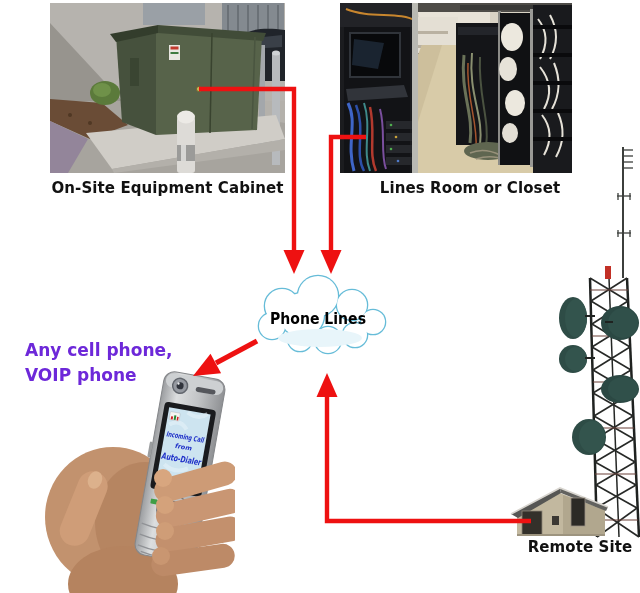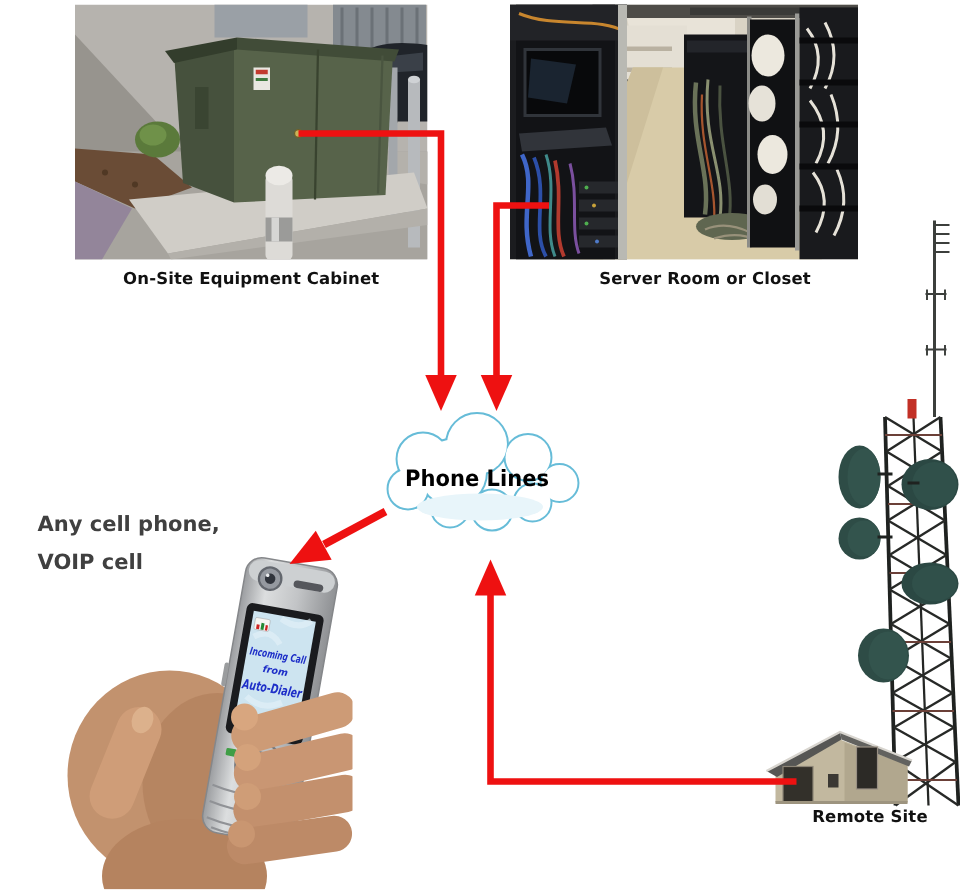--- a/index.html
+++ b/index.html
@@ -1,25 +1,25 @@
 <!DOCTYPE html>
 <html style="--arrow: #ee1111; --cloud-outline: #66bcd8; --caption: #111111; --phone-screen-text: #1e2fc8;"><head>
 <meta charset="utf-8">
 <style>
   html,body{margin:0;padding:0;background:#fff;}
   .page{position:relative;width:640px;height:593px;background:#fff;overflow:hidden;
         font-family:"DejaVu Sans","Liberation Sans",sans-serif;}
   .photo{position:absolute;}
   .caption{position:absolute;font-weight:bold;color:var(--caption,#111);
-           text-align:center;font-size:11px;letter-spacing:0.1px;white-space:nowrap;}
+           text-align:center;font-size:15px;letter-spacing:0.1px;white-space:nowrap;}
   #cap-cabinet{left:40px;top:179px;width:255px;}
   #cap-server{left:350px;top:179px;width:240px;}
   #cap-remote{left:505px;top:538px;width:150px;}
-  .phone-label{position:absolute;left:25px;top:338px;font-size:14px;line-height:25px;
-               font-weight:bold;color:#404040;}
+  .phone-label{position:absolute;left:25px;top:338px;font-size:17px;line-height:25px;
+               font-weight:bold;color:#6d28d9;}
   #cloud-box{position:absolute;left:240px;top:272px;z-index:10;}
   #arrow-layer{position:absolute;left:0;top:0;z-index:40;pointer-events:none;}
   .al{fill:none;stroke:var(--arrow,#ee1111);stroke-width:4.4;stroke-linejoin:miter;}
   .al3{fill:none;stroke:var(--arrow,#ee1111);stroke-width:5.2;}
   .ah{fill:var(--arrow,#ee1111);}
   .cloud-stroke{fill:#fff;stroke:var(--cloud-outline,#66bcd8);stroke-width:2.6;}
   .cloud-fill{fill:#fff;}
   .cloud-text{font-family:"DejaVu Sans","Liberation Sans",sans-serif;font-weight:bold;
               font-size:15px;fill:#000;}
   .screen-text{font-family:"DejaVu Sans","Liberation Sans",sans-serif;font-weight:bold;
@@ -144,21 +144,21 @@
         <rect x="46" y="130" width="26" height="8" fill="#26282c"></rect>
       <rect x="46" y="142" width="26" height="8" fill="#26282c"></rect>
         <rect x="46" y="154" width="26" height="8" fill="#26282c"></rect>
       <circle cx="51" cy="122" r="1.3" fill="#4fae4f"></circle>
         <circle cx="56" cy="134" r="1.3" fill="#c8a23a"></circle>
       <circle cx="51" cy="146" r="1.3" fill="#4fae4f"></circle>
         <circle cx="58" cy="158" r="1.3" fill="#4f7ac8"></circle>
     </g>
     <rect x="72" y="0" width="6" height="170" fill="#b9b9b3"></rect>
   </svg>
-  <div class="caption" id="cap-server">Server Room or Closet</div>
+  <div class="caption" id="cap-server">Lines Room or Closet</div>
 
   <svg class="photo" style="left:547px;top:138px;" width="93" height="402" viewBox="0 0 93 402">
     <g stroke="#3c3f3c" stroke-width="2">
       <line x1="76" y1="9" x2="76" y2="140"></line>
     </g>
     <g stroke="#3c3f3c" stroke-width="1.3">
       <line x1="76" y1="12" x2="86" y2="12"></line>
         <line x1="76" y1="18" x2="86" y2="18"></line>
       <line x1="76" y1="24" x2="86" y2="24"></line>
         <line x1="76" y1="30" x2="86" y2="30"></line>
@@ -259,21 +259,21 @@
       <circle cx="60" cy="67" r="12"></circle>
         <circle cx="32" cy="54" r="13"></circle>
         <circle cx="62" cy="43" r="22"></circle>
     </g>
     <ellipse cx="80" cy="66" rx="42" ry="9" fill="#e8f5fa"></ellipse>
     <text class="cloud-text" x="78" y="52" text-anchor="middle" textLength="96" lengthAdjust="spacingAndGlyphs">Phone Lines</text>
   </svg>
 
   <div class="phone-label">
     <div>Any cell phone,</div>
-    <div>VOIP cell</div>
+    <div>VOIP phone</div>
   </div>
 
   <svg class="photo" style="left:25px;top:362px;" width="210" height="231" viewBox="0 0 210 231">
     <defs>
       <linearGradient id="pbody" x1="0" y1="0" x2="1" y2="0">
         <stop offset="0" stop-color="#9b9da0"></stop>
           <stop offset="0.25" stop-color="#dcdedf"></stop>
         <stop offset="0.6" stop-color="#c2c4c6"></stop>
           <stop offset="1" stop-color="#8f9194"></stop>
       </linearGradient>

